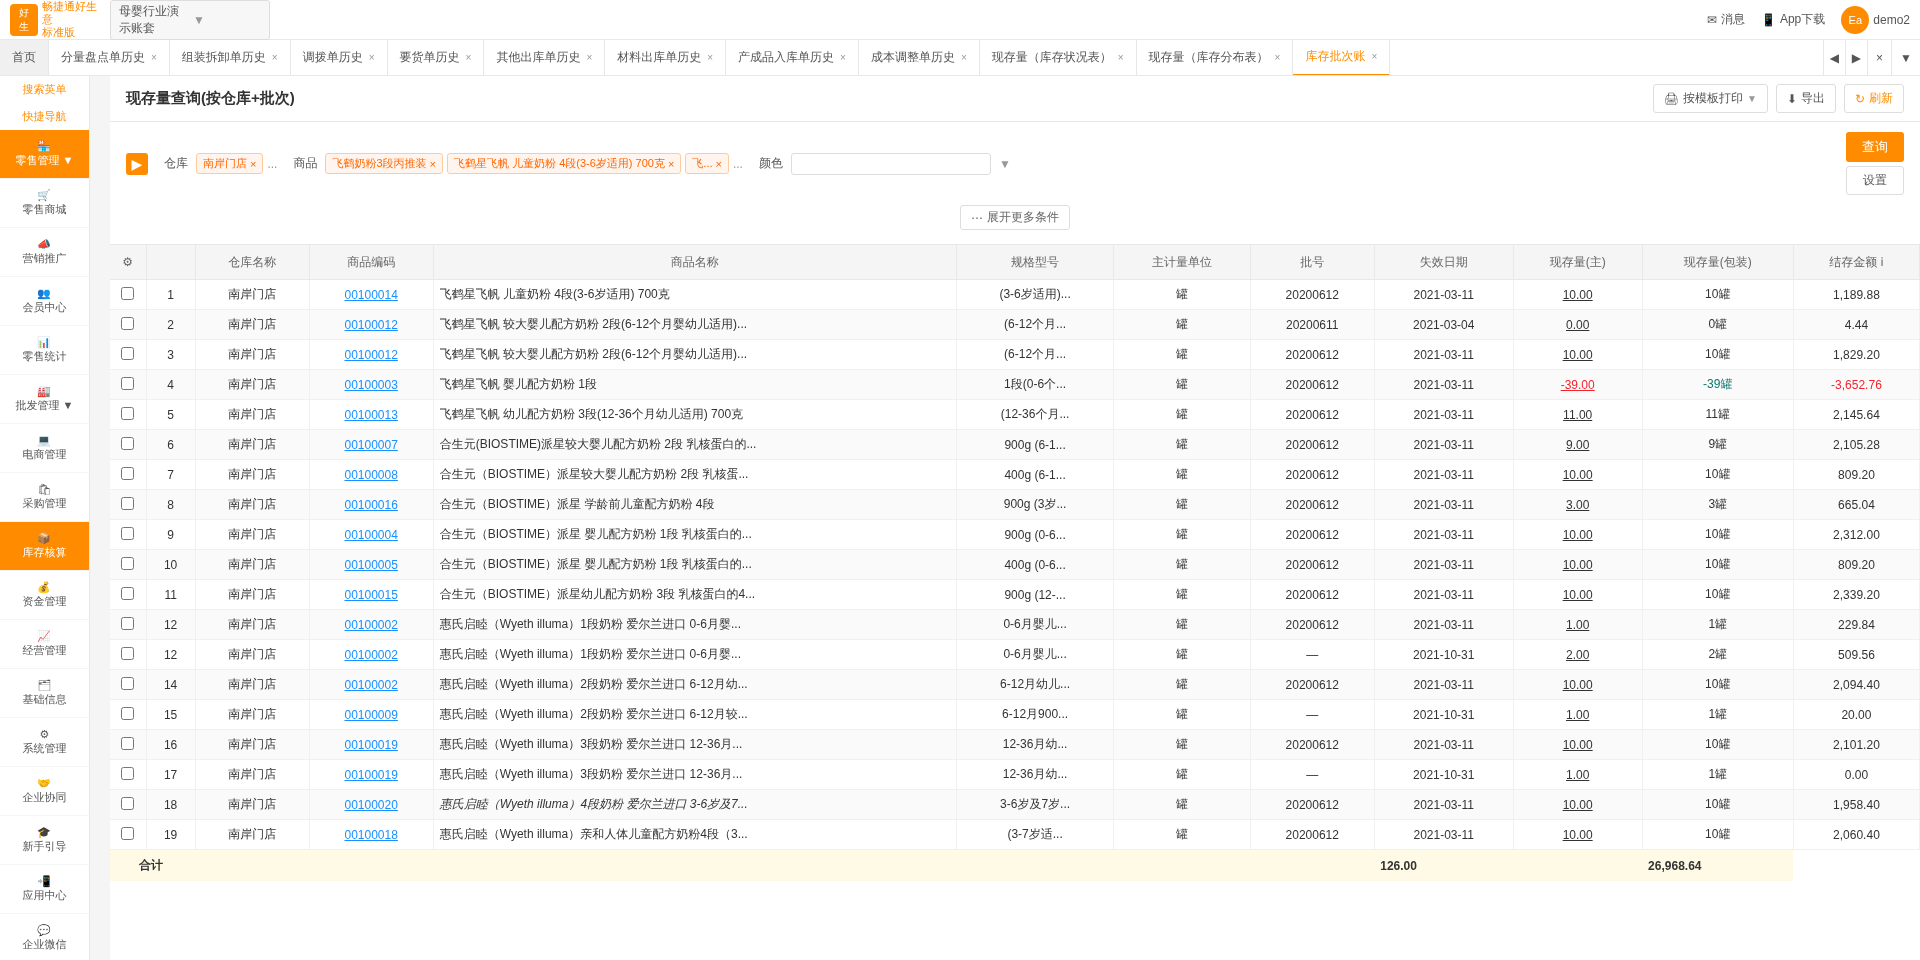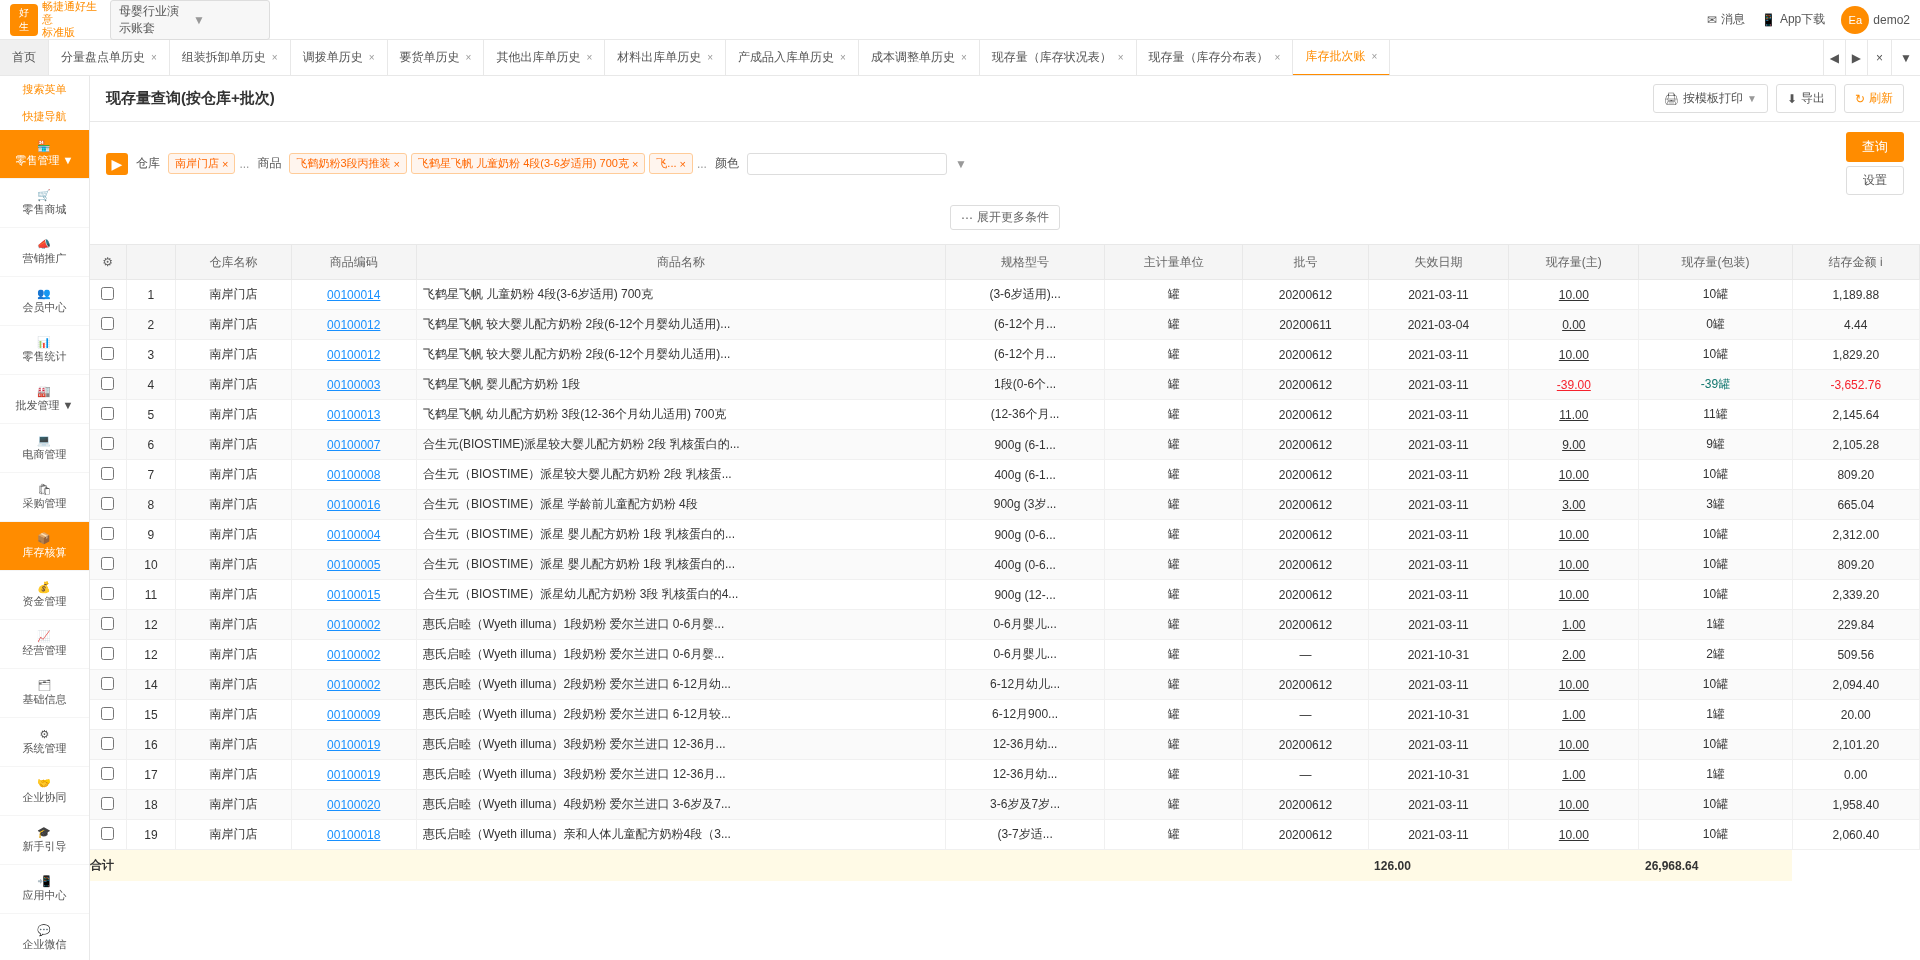--- a/index.html
+++ b/index.html
@@ -21,42 +21,42 @@
     .nav-tabs { display: flex; align-items: center; background: #fff; height: 36px; border-bottom: 1px solid #e8e8e8; overflow: hidden; }
     .nav-tab { display: flex; align-items: center; padding: 0 12px; height: 36px; font-size: 12px; cursor: pointer; white-space: nowrap; border-right: 1px solid #e8e8e8; color: #555; }
     .nav-tab.home { color: #555; background: #f0f0f0; }
     .nav-tab .close-btn { margin-left: 6px; color: #999; font-size: 10px; }
     .nav-tab.active { color: #ff8c00; border-bottom: 2px solid #ff8c00; }
     .nav-tab-arrows { display: flex; align-items: center; margin-left: auto; }
     .nav-arrow { padding: 0 6px; cursor: pointer; color: #555; height: 36px; display: flex; align-items: center; border-left: 1px solid #e8e8e8; }
     .nav-close-btn { padding: 0 8px; cursor: pointer; color: #555; height: 36px; display: flex; align-items: center; border-left: 1px solid #e8e8e8; }
 
     
-    .main-layout { display: flex; height: calc(960px - 76px); }
+    .main-layout { display: flex; height: calc(960px - 76px); gap: 20px; }
 
     
     .sidebar { width: 90px; min-width: 90px; background: #fff; border-right: 1px solid #e8e8e8; display: flex; flex-direction: column; overflow-y: auto; }
     .sidebar-item { padding: 10px 4px; text-align: center; cursor: pointer; font-size: 11px; color: #555; border-bottom: 1px solid #f5f5f5; }
     .sidebar-item.active { background: #ff8c00; color: #fff; }
 
     
     .content-area { flex: 1; display: flex; flex-direction: column; overflow: hidden; }
 
     
     .page-header { display: flex; align-items: center; justify-content: space-between; padding: 8px 16px; background: #fff; border-bottom: 1px solid #e8e8e8; }
     .page-title { font-size: 15px; font-weight: bold; color: #333; }
     .header-actions { display: flex; align-items: center; gap: 8px; }
     .btn-template { display: flex; align-items: center; gap: 4px; padding: 5px 10px; border: 1px solid #ddd; border-radius: 3px; cursor: pointer; font-size: 12px; color: #555; background: #fff; }
     .btn-export { display: flex; align-items: center; gap: 4px; padding: 5px 10px; border: 1px solid #ddd; border-radius: 3px; cursor: pointer; font-size: 12px; color: #555; background: #fff; }
     .btn-refresh { display: flex; align-items: center; gap: 4px; padding: 5px 10px; border: 1px solid #ddd; border-radius: 3px; cursor: pointer; font-size: 12px; color: #ff8c00; background: #fff; }
 
     
     .filter-area { padding: 10px 16px; background: #fff; border-bottom: 1px solid #e8e8e8; }
     .filter-row { display: flex; align-items: center; gap: 8px; }
-    .filter-label { font-size: 12px; color: #555; white-space: nowrap; }
+    .filter-label { font-size: 12px; color: #555; white-space: nowrap; margin-left: 8px; }
     .filter-tags { display: flex; align-items: center; gap: 4px; flex-wrap: wrap; }
     .filter-tag { display: flex; align-items: center; gap: 3px; background: #fff5ee; border: 1px solid #ffcc99; border-radius: 3px; padding: 2px 6px; font-size: 11px; color: #ff6600; }
     .filter-tag .remove { cursor: pointer; color: #ff6600; }
     .filter-dots { color: #999; cursor: pointer; }
     .filter-input { border: 1px solid #ddd; border-radius: 3px; padding: 3px 8px; font-size: 12px; min-width: 80px; }
     .filter-expand-more { display: flex; align-items: center; justify-content: center; padding: 4px; }
     .expand-more-btn { display: flex; align-items: center; gap: 4px; font-size: 12px; color: #666; cursor: pointer; border: 1px solid #ddd; border-radius: 3px; padding: 3px 10px; background: #fff; }
     .btn-query { background: #ff8c00; color: #fff; border: none; border-radius: 3px; padding: 6px 16px; cursor: pointer; font-size: 13px; }
     .btn-settings { background: #fff; color: #555; border: 1px solid #ddd; border-radius: 3px; padding: 5px 12px; cursor: pointer; font-size: 12px; }
 
@@ -534,21 +534,21 @@
     <td>2021-10-31</td>
     <td style="text-decoration:underline;cursor:pointer;">1.00</td>
     <td style="">1罐</td>
     <td style="">0.00</td>
   </tr>
             <tr style="background: rgb(250, 250, 250);">
     <td><input type="checkbox" style=""></td>
     <td>18</td>
     <td>南岸门店</td>
     <td class="link-blue">00100020</td>
-    <td class="text-left" style="max-width:280px;overflow:hidden;text-overflow:ellipsis;white-space:nowrap;">惠氏启睦（Wyeth illuma）4段奶粉 爱尔兰进口 3-6岁及7...</td>
+    <td class="text-left" style="max-width:280px;overflow:hidden;text-overflow:ellipsis;white-space:nowrap;font-style:italic;">惠氏启睦（Wyeth illuma）4段奶粉 爱尔兰进口 3-6岁及7...</td>
     <td>3-6岁及7岁...</td>
     <td>罐</td>
     <td>20200612</td>
     <td>2021-03-11</td>
     <td style="text-decoration:underline;cursor:pointer;">10.00</td>
     <td style="">10罐</td>
     <td style="">1,958.40</td>
   </tr>
             <tr style="background: rgb(255, 255, 255);">
     <td><input type="checkbox" style=""></td>
@@ -560,21 +560,21 @@
     <td>罐</td>
     <td>20200612</td>
     <td>2021-03-11</td>
     <td style="text-decoration:underline;cursor:pointer;">10.00</td>
     <td style="">10罐</td>
     <td style="">2,060.40</td>
   </tr>
           </tbody>
         <tfoot>
           <tr class="foot-row">
-            <td colspan="5" style="text-align:left; padding-left:0;">合计</td>
+            <td colspan="5" style="text-align:left; padding-left:29px;">合计</td>
             <td></td>
             <td></td>
             <td></td>
             <td>126.00</td>
             <td></td>
             <td>26,968.64</td>
           </tr>
         </tfoot>
       </table>
     </div>

